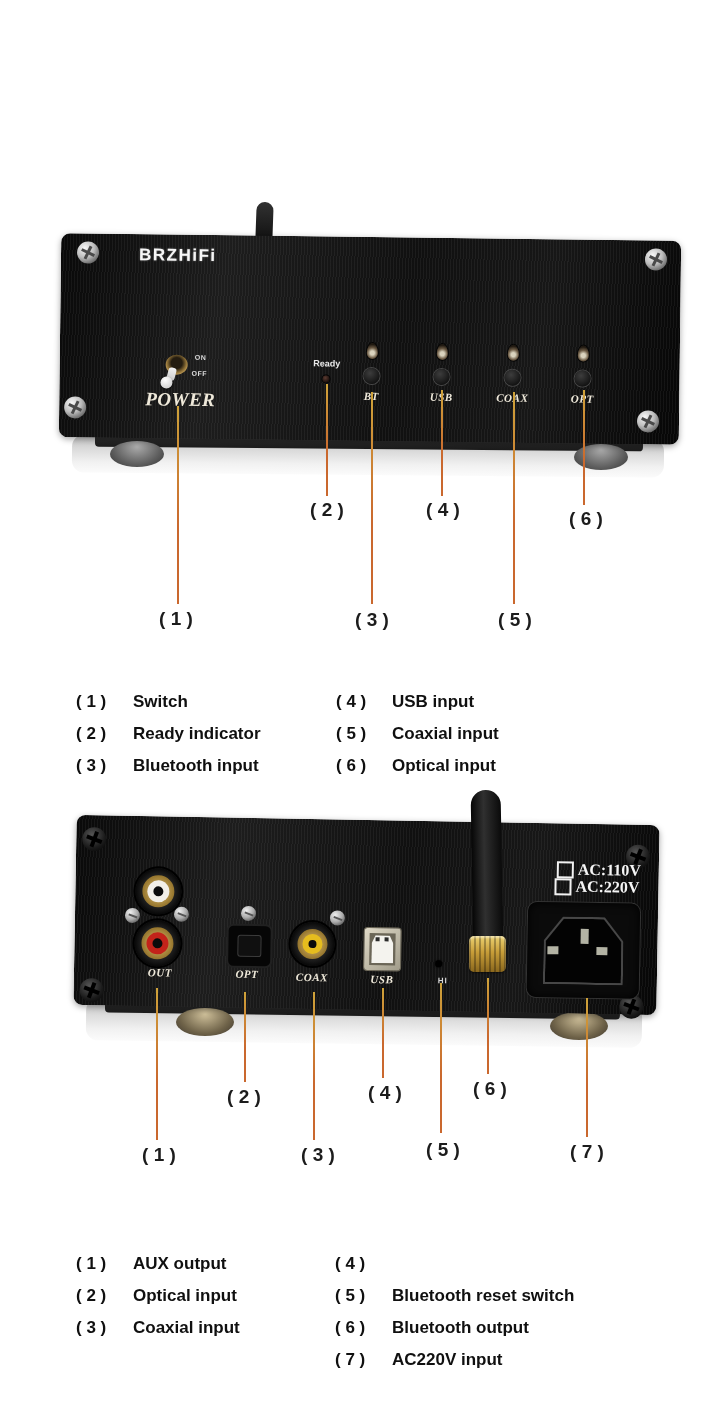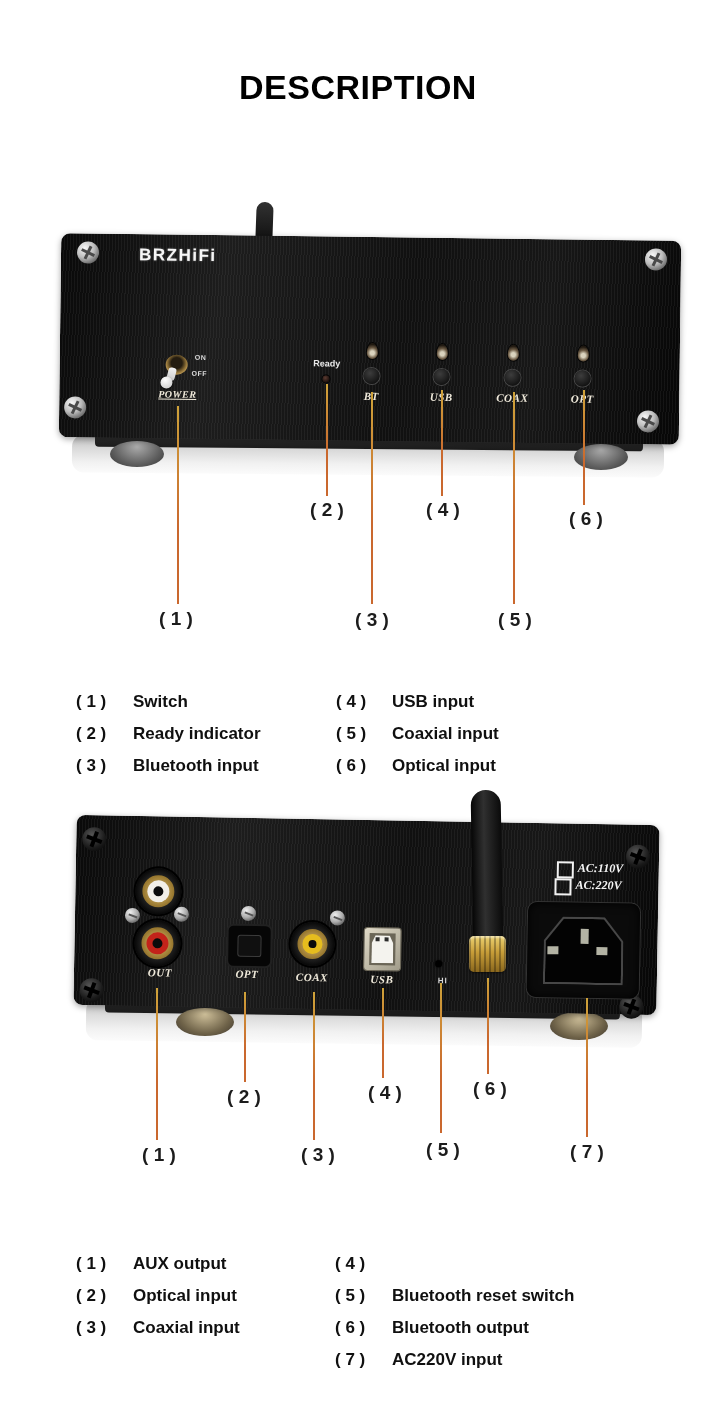--- a/index.html
+++ b/index.html
@@ -79,22 +79,22 @@
     background:linear-gradient(135deg,#e0dac8,#a19c8a);box-shadow:0 0 0 1px #6f6a5a;}
   .usb-cavity{position:absolute;inset:5px;background:#6b6657;}
   .usb-tongue{position:absolute;inset:7px;background:#f4f3ee;
     clip-path:polygon(18% 0,82% 0,100% 30%,100% 100%,0 100%,0 30%);}
   .usb-pin{position:absolute;top:9px;width:4px;height:4px;background:#2a2a2a;}
   .reset-hole{position:absolute;left:361px;top:139px;width:7px;height:7px;border-radius:50%;
     background:#000;box-shadow:0 0 2px #000;}
   .hi-lbl{position:absolute;left:355px;top:155px;width:28px;text-align:center;
     font-size:8px;font-weight:bold;color:#d8d8d8;letter-spacing:1px;}
   .volt-box{position:absolute;width:13px;height:13px;border:2px solid #f2f2f2;background:transparent;}
-  .volt-lbl{position:absolute;font-family:"Liberation Serif",serif;font-style:italic;
-    font-weight:bold;font-size:12px;color:#f5f5f5;}
+  .volt-lbl{position:absolute;font-family:"Liberation Serif",serif;
+    font-weight:bold;font-size:16px;color:#f5f5f5;}
   .iec{position:absolute;left:453px;top:79px;width:112px;height:95px;background:#0b0b0b;
     border-radius:9px;box-shadow:0 0 0 1px #333, inset 0 0 10px #000;}
   .iec-rim{position:absolute;left:16px;top:14px;width:80px;height:68px;background:#474747;
     clip-path:polygon(24% 0,76% 0,100% 36%,100% 100%,0 100%,0 36%);}
   .iec-recess{position:absolute;left:18px;top:16px;width:76px;height:64px;background:#030303;
     clip-path:polygon(24% 0,76% 0,100% 36%,100% 100%,0 100%,0 36%);}
   .iec-blade-v{position:absolute;left:53px;top:26px;width:8px;height:15px;background:#b3b3a4;}
   .iec-blade-l{position:absolute;left:20px;top:44px;width:11px;height:8px;background:#b3b3a4;}
   .iec-blade-r{position:absolute;left:69px;top:44px;width:11px;height:8px;background:#b3b3a4;}
 
@@ -126,42 +126,41 @@
 
   
   .lg-num{position:absolute;font-weight:bold;font-size:17px;color:#101010;white-space:nowrap;}
   .lg-txt{position:absolute;font-weight:bold;font-size:17px;color:#101010;white-space:nowrap;}
 </style>
 </head>
 <body>
 
 <div id="stage">
 
-  <div class="title-line" style="top:68px;">DESCRIPTION</div>
 
   <div class="antenna-stub"></div>
   <div class="base-shadow" style="left:72px;top:437px;width:592px;height:38px;transform:rotate(.5deg);"></div>
   <div class="base-bar" style="left:95px;top:434px;width:548px;height:15px;transform:rotate(.5deg);"></div>
   <div class="foot" style="left:110px;top:441px;width:54px;height:26px;"></div>
   <div class="foot" style="left:574px;top:444px;width:54px;height:26px;"></div>
 
   <div class="panel front-panel">
     <div class="screw-s" style="left:16px;top:8px;"></div>
     <div class="screw-s" style="left:584px;top:8px;"></div>
     <div class="screw-s" style="left:5px;top:163px;"></div>
     <div class="screw-s" style="left:578px;top:170px;"></div>
 
     <div class="logo">BRZHiFi</div>
 
     <div class="toggle-ring"></div>
     <div class="toggle-stem"></div>
     <div class="toggle-tip"></div>
     <span class="tiny-lbl" style="left:135px;top:119px;">ON</span>
     <span class="tiny-lbl" style="left:132px;top:135px;">OFF</span>
-    <div class="plabel" style="left:86px;top:154px;width:64px;font-size:10px;text-decoration:underline;">POWER</div>
+    <div class="plabel" style="left:86px;top:154px;width:64px;font-size:19px;">POWER</div>
 
     <div class="ready-lbl">Ready</div>
     <div class="ready-dot"></div>
 
     <div class="io-group" style="left:312px;">
       <div class="led"></div>
       <div class="pushbtn"></div>
       <div class="plabel">BT</div>
     </div>
     <div class="io-group" style="left:382px;">

